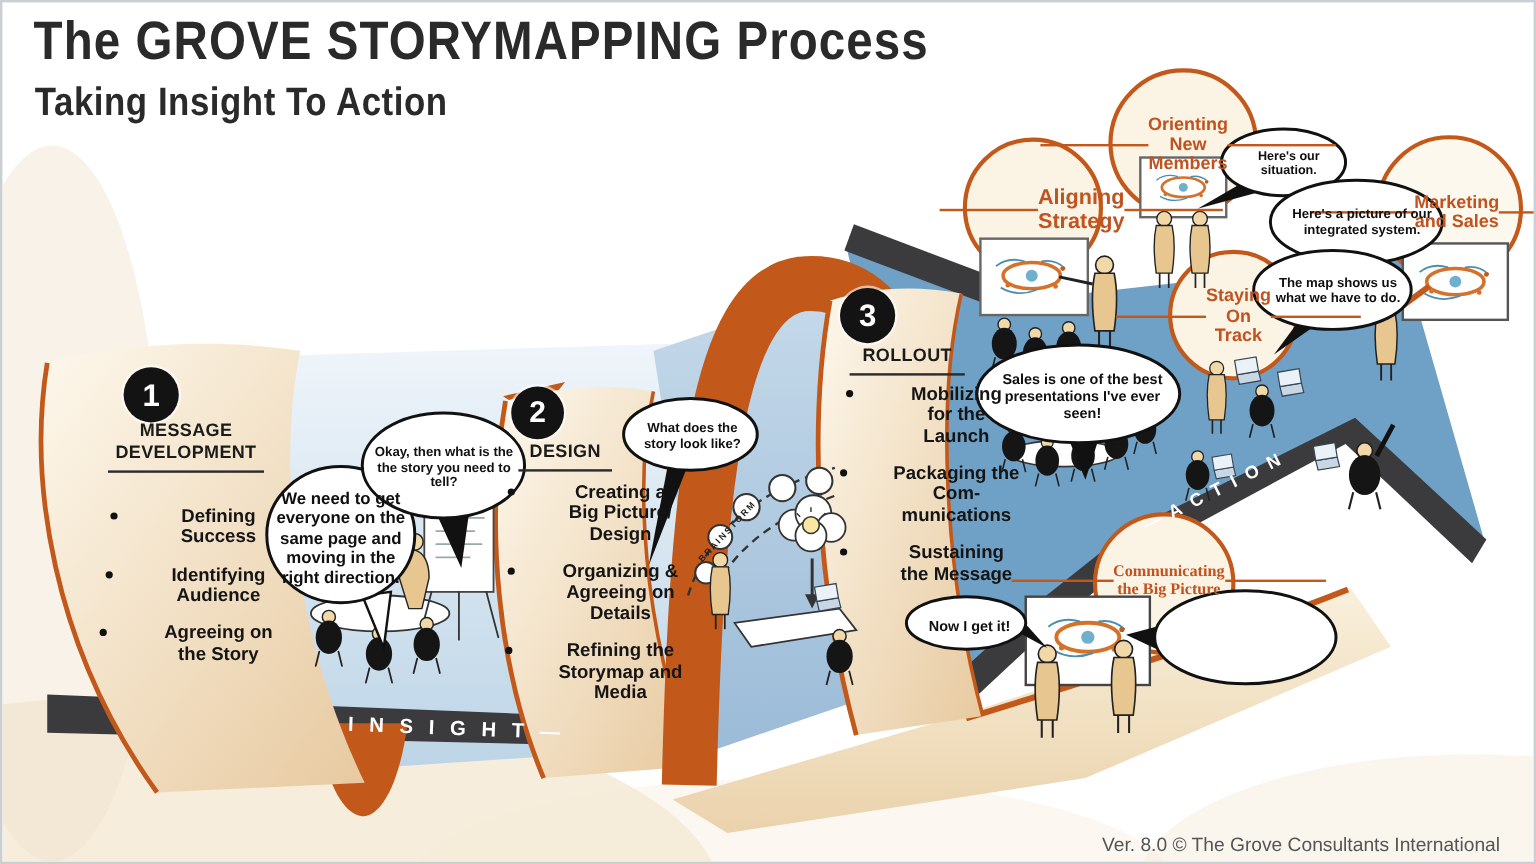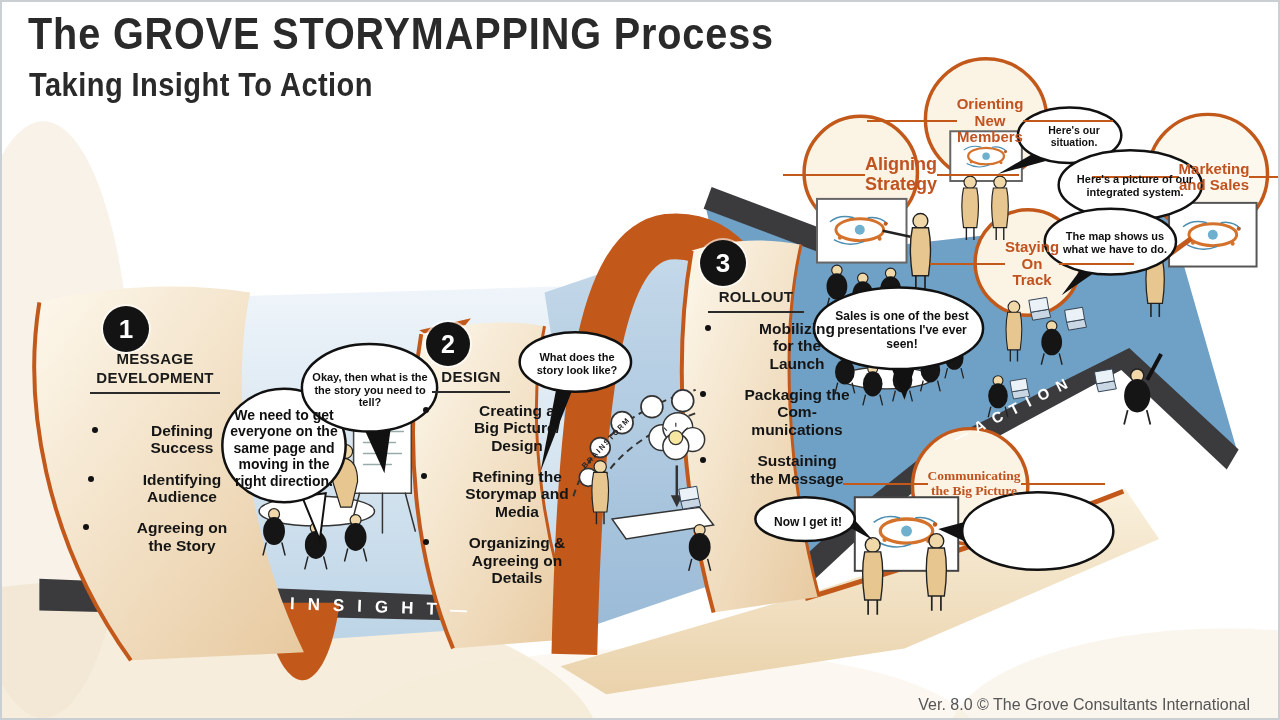--- a/index.html
+++ b/index.html
@@ -264,25 +264,25 @@
 
   <div class="abs badge" style="left:424px;top:320px;width:44px;height:44px;font-size:25px;">2</div>
   <div class="abs stage-title" style="left:430px;top:366px;width:78px;">DESIGN</div>
   <div class="abs bullets" style="left:418px;top:400px;width:150px;">
     <div class="bullet">
         <span class="dot"></span>
         <span class="bt" style="max-width:100px;">Creating a Big Picture/ Design</span>
       </div>
     <div class="bullet">
         <span class="dot"></span>
+        <span class="bt" style="max-width:100px;">Organizing &amp; Agreeing on Details</span>
+      </div>
+    <div class="bullet">
+        <span class="dot"></span>
         <span class="bt" style="max-width:104px;">Refining the Storymap and Media</span>
-      </div>
-    <div class="bullet">
-        <span class="dot"></span>
-        <span class="bt" style="max-width:100px;">Organizing &amp; Agreeing on Details</span>
       </div>
   </div>
 
   <div class="abs badge" style="left:698px;top:238px;width:46px;height:46px;font-size:26px;">3</div>
   <div class="abs stage-title" style="left:706px;top:286px;width:96px;">ROLLOUT</div>
   <div class="abs bullets" style="left:698px;top:318px;width:150px;">
     <div class="bullet">
         <span class="dot"></span>
         <span class="bt" style="max-width:96px;">Mobilizing for the Launch</span>
       </div>

